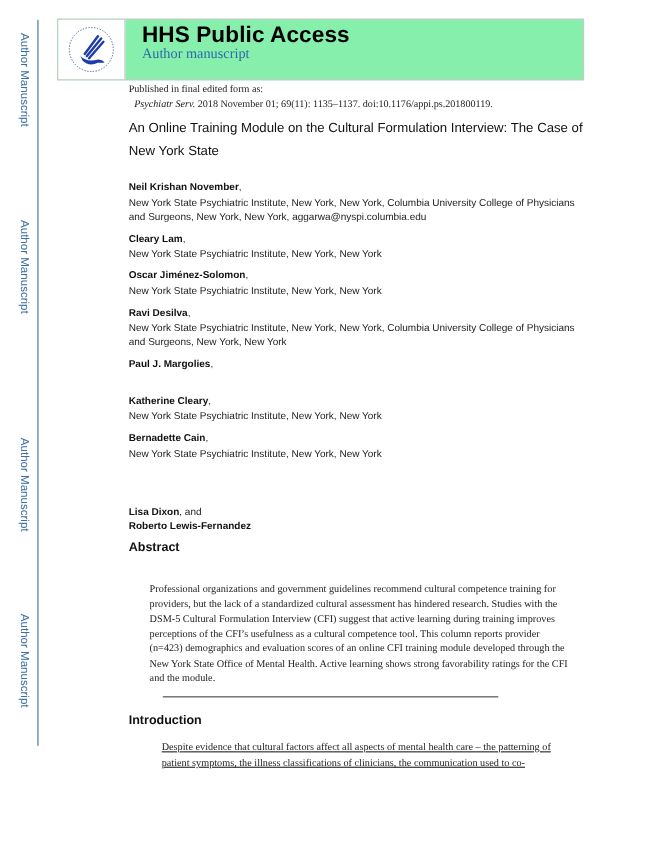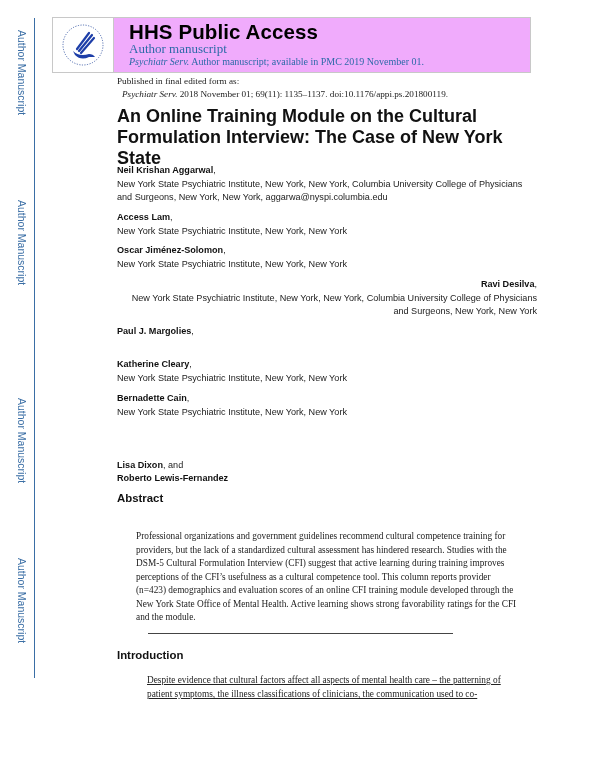--- a/index.html
+++ b/index.html
@@ -10,21 +10,21 @@
     .side-rule {
       position: absolute; left: 34px; top: 18px; width: 1px; height: 660px; background: #3a6ea5;
     }
     .side-label {
       position: absolute; left: 14px; width: 16px; height: 140px;
       color: #3a6ea5; font-family: "Liberation Sans", sans-serif; font-size: 10.5px;
       writing-mode: vertical-rl; white-space: nowrap; line-height: 16px;
     }
     .header-box {
       position: absolute; left: 52px; top: 17px; width: 479px; height: 56px;
-      border: 1px solid #c8c8c8; background: #f0abfc; box-sizing: border-box;
+      border: 1px solid #c8c8c8; background: #86efac; box-sizing: border-box;
     }
     .logo-box {
       position: absolute; left: 0; top: 0; width: 60px; height: 54px; background: #fff;
       border-right: 1px solid #c8c8c8;
     }
     .logo-box svg { position: absolute; left: 6px; top: 3px; }
     .hhs-title {
       position: absolute; left: 76px; top: 2px; font-family: "Liberation Sans", sans-serif;
       font-weight: bold; font-size: 20.5px; color: #000; letter-spacing: 0.1px;
     }
@@ -35,21 +35,21 @@
     .hhs-avail {
       position: absolute; left: 76px; top: 38px; font-family: "Liberation Serif", serif;
       font-size: 10px; color: #2d6aa8;
     }
     .hhs-avail i { font-style: italic; }
     .pub-line {
       position: absolute; left: 117px; font-family: "Liberation Serif", serif; font-size: 9.2px; color: #222;
     }
     .title {
       position: absolute; left: 117px; top: 106px; width: 420px;
-      font-family: "Liberation Sans", sans-serif; font-weight: bold; font-size: 18px; line-height: 21px; color: #111;
+      font-family: "Liberation Sans", sans-serif; font-weight: normal; font-size: 12px; line-height: 21px; color: #111;
     }
     .author {
       position: absolute; left: 117px; width: 420px; font-family: "Liberation Sans", sans-serif;
       font-size: 9.1px; line-height: 13.5px; color: #222;
     }
     .author .name { font-weight: bold; color: #111; }
     .section-heading {
       position: absolute; left: 117px; font-family: "Liberation Sans", sans-serif;
       font-weight: bold; font-size: 11.4px; color: #111;
     }
@@ -78,41 +78,40 @@
 <div class="header-box">
   <div class="logo-box">
     <svg width="48" height="48" viewBox="0 0 48 48">
       <circle cx="24" cy="24" r="20" fill="none" stroke="#2d4fa0" stroke-width="0.8" stroke-dasharray="1.2 1.4"></circle>
       <path d="M30 12 L18 28 M33 14 L20 30 M35 17 L22 32" stroke="#1d3ea8" stroke-width="2.2" fill="none" stroke-linecap="round"></path>
       <path d="M14 30 Q20 36 30 33 Q34 33 36 36 L30 36 Q22 40 16 34 Z" fill="#1d3ea8"></path>
     </svg>
   </div>
   <div class="hhs-title">HHS Public Access</div>
   <div class="hhs-sub">Author manuscript</div>
-  <div class="hhs-avail"><i>Psychiatr Serv.</i><span> Author manuscript; available in PMC 2019 November 01.</span></div>
 </div>
 
 <div class="pub-line" style="top:76px;">Published in final edited form as:</div>
 <div class="pub-line" style="top:89px; left:122px;"><i>Psychiatr Serv.</i><span> 2018 November 01; 69(11): 1135–1137. doi:10.1176/appi.ps.201800119.</span></div>
 
 <div class="title">An Online Training Module on the Cultural Formulation Interview: The Case of New York State</div>
 
 <div class="author" style="top:164px;">
-  <span class="name">Neil Krishan Aggarwal</span><span>,</span><br>
+  <span class="name">Neil Krishan November</span><span>,</span><br>
   <span>New York State Psychiatric Institute, New York, New York, Columbia University College of Physicians and Surgeons, New York, New York, aggarwa@nyspi.columbia.edu</span>
 </div>
 <div class="author" style="top:211px;">
-  <span class="name">Access Lam</span><span>,</span><br>
+  <span class="name">Cleary Lam</span><span>,</span><br>
   <span>New York State Psychiatric Institute, New York, New York</span>
 </div>
 <div class="author" style="top:244px;">
   <span class="name">Oscar Jiménez-Solomon</span><span>,</span><br>
   <span>New York State Psychiatric Institute, New York, New York</span>
 </div>
-<div class="author" style="top:278px;text-align:right;">
+<div class="author" style="top:278px;">
   <span class="name">Ravi Desilva</span><span>,</span><br>
   <span>New York State Psychiatric Institute, New York, New York, Columbia University College of Physicians and Surgeons, New York, New York</span>
 </div>
 <div class="author" style="top:325px;">
   <span class="name">Paul J. Margolies</span><span>,</span><br>
 </div>
 <div class="author" style="top:358px;">
   <span class="name">Katherine Cleary</span><span>,</span><br>
   <span>New York State Psychiatric Institute, New York, New York</span>
 </div>

